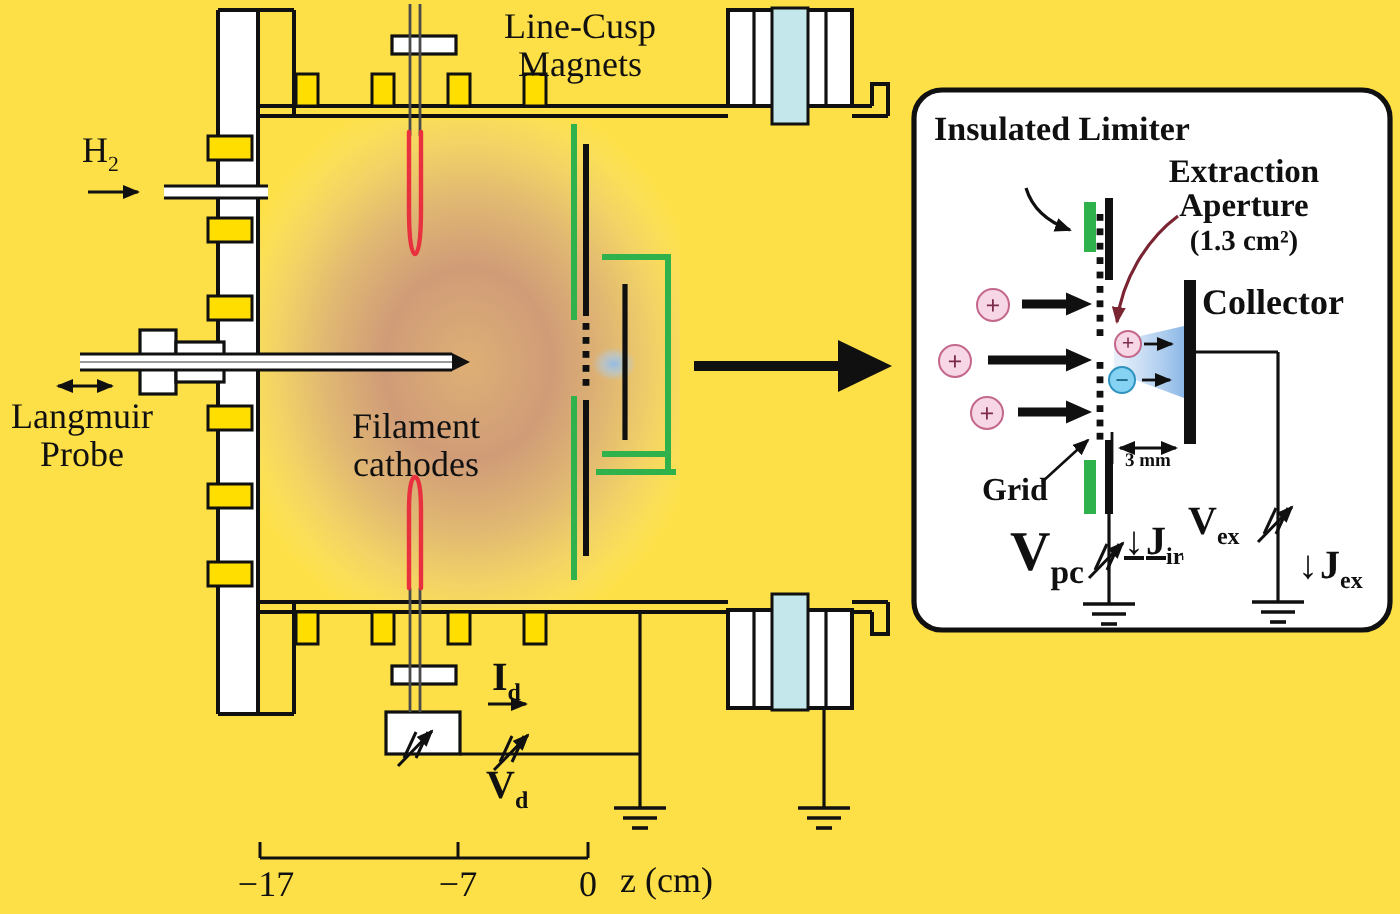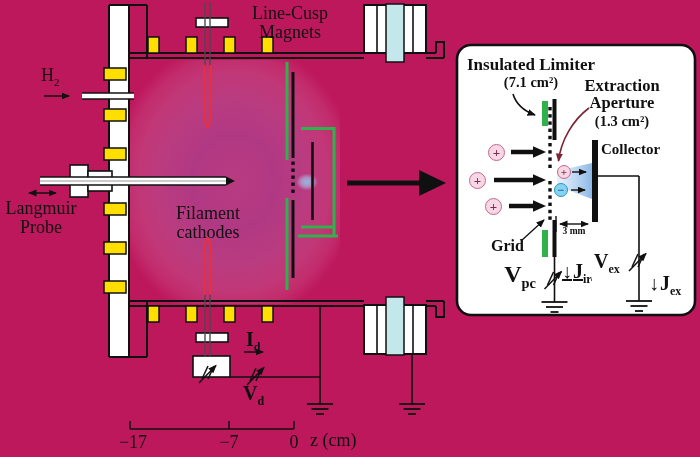--- a/index.html
+++ b/index.html
@@ -1,16 +1,16 @@
 <!DOCTYPE html>
 <html style="--magnet-yellow: #FFDE00; --port-cyan: #C4E7EB; --limiter-green: #2FB14C; --filament-red: #E8303E; --lead-gray: #4A4A4A; --plasma-purple: #A963B4; --beam-blue: #8FB9E8; --ion-fill: #F7D7E5; --ion-border: #C4688B; --ion-text: #7D2B4C; --electron-fill: #85D2F2; --electron-border: #2E93BE; --electron-text: #135C7E; --maroon-arrow: #7B2432;"><head>
 <meta charset="utf-8">
 <style>
   html,body{margin:0;padding:0;background:#fff;}
-  .fig{position:relative;width:700px;height:457px;background:#be185d;overflow:hidden;
+  .fig{position:relative;width:700px;height:457px;background:#fde047;overflow:hidden;
        font-family:"Liberation Serif",serif;}
   .art{position:absolute;left:0;top:0;}
   .plasma{position:absolute;left:128px;top:60px;width:212px;height:244px;pointer-events:none;
     background:radial-gradient(ellipse at 50% 50%,
       rgba(177,108,180,0.42) 0%, rgba(163,88,168,0.50) 28%, rgba(178,118,185,0.38) 48%,
       rgba(205,165,210,0.22) 64%, rgba(230,210,232,0.10) 74%, rgba(255,255,255,0) 82%);}
   .lbl{position:absolute;color:#101010;line-height:1.05;font-family:"Liberation Serif",serif;}
   .c{text-align:center;}
   .b{font-weight:bold;}
   .nw{white-space:nowrap;}
@@ -252,27 +252,26 @@
   <div class="lbl c" style="left:166px;top:204px;width:84px;font-size:18px;">Filament cathodes</div>
   <div class="lbl b nw" style="left:246px;top:329px;font-size:20px;"><span>I</span><sub>d</sub></div>
   <div class="lbl b nw" style="left:243px;top:383px;font-size:20px;"><span>V</span><sub>d</sub></div>
 
   <div class="lbl c" style="left:114px;top:433px;width:38px;font-size:18px;">−17</div>
   <div class="lbl c" style="left:211px;top:433px;width:36px;font-size:18px;">−7</div>
   <div class="lbl c" style="left:287px;top:433px;width:14px;font-size:18px;">0</div>
   <div class="lbl nw" style="left:310px;top:431px;font-size:18px;">z (cm)</div>
 
   <div class="lbl b c" style="left:456px;top:56px;width:150px;font-size:17px;text-align:center;">Insulated Limiter</div>
-  <div class="lbl b c" style="left:471px;top:75px;width:120px;font-size:14.5px;">(7.1 cm²)</div>
   <div class="lbl b c" style="left:570px;top:77px;width:104px;font-size:16.5px;">Extraction Aperture</div>
   <div class="lbl b c" style="left:572px;top:114px;width:100px;font-size:14.5px;">(1.3 cm²)</div>
-  <div class="lbl b nw" style="left:601px;top:142px;font-size:15px;">Collector</div>
+  <div class="lbl b nw" style="left:601px;top:142px;font-size:18px;">Collector</div>
   <div class="lbl b nw" style="left:491px;top:238px;font-size:16px;">Grid</div>
   <div class="lbl b c nw" style="left:558px;top:227px;width:32px;font-size:9.5px;">3 mm</div>
-  <div class="lbl b" style="left:498px;top:262px;width:44px;text-align:center;font-size:24px;"><span>V</span><sub>pc</sub></div>
+  <div class="lbl b" style="left:498px;top:262px;width:44px;text-align:right;font-size:28px;"><span>V</span><sub>pc</sub></div>
   <div class="lbl b nw" style="left:562px;top:261px;font-size:20px;text-decoration:underline;"><span class="ar">↓</span><span>J</span><sub>ir</sub></div>
   <div class="lbl b nw" style="left:594px;top:251px;font-size:20px;"><span>V</span><sub>ex</sub></div>
   <div class="lbl b nw" style="left:649px;top:249px;font-size:20px;margin-top:24px;"><span class="ar">↓</span><span>J</span><sub>ex</sub></div>
 
   <div class="charge ion" style="left:488px;top:144px;">+</div>
   <div class="charge ion" style="left:469px;top:172px;">+</div>
   <div class="charge ion" style="left:485px;top:198px;">+</div>
   <div class="charge ion small" style="left:557px;top:165px;">+</div>
   <div class="charge electron" style="left:554px;top:183px;">−</div>
 

